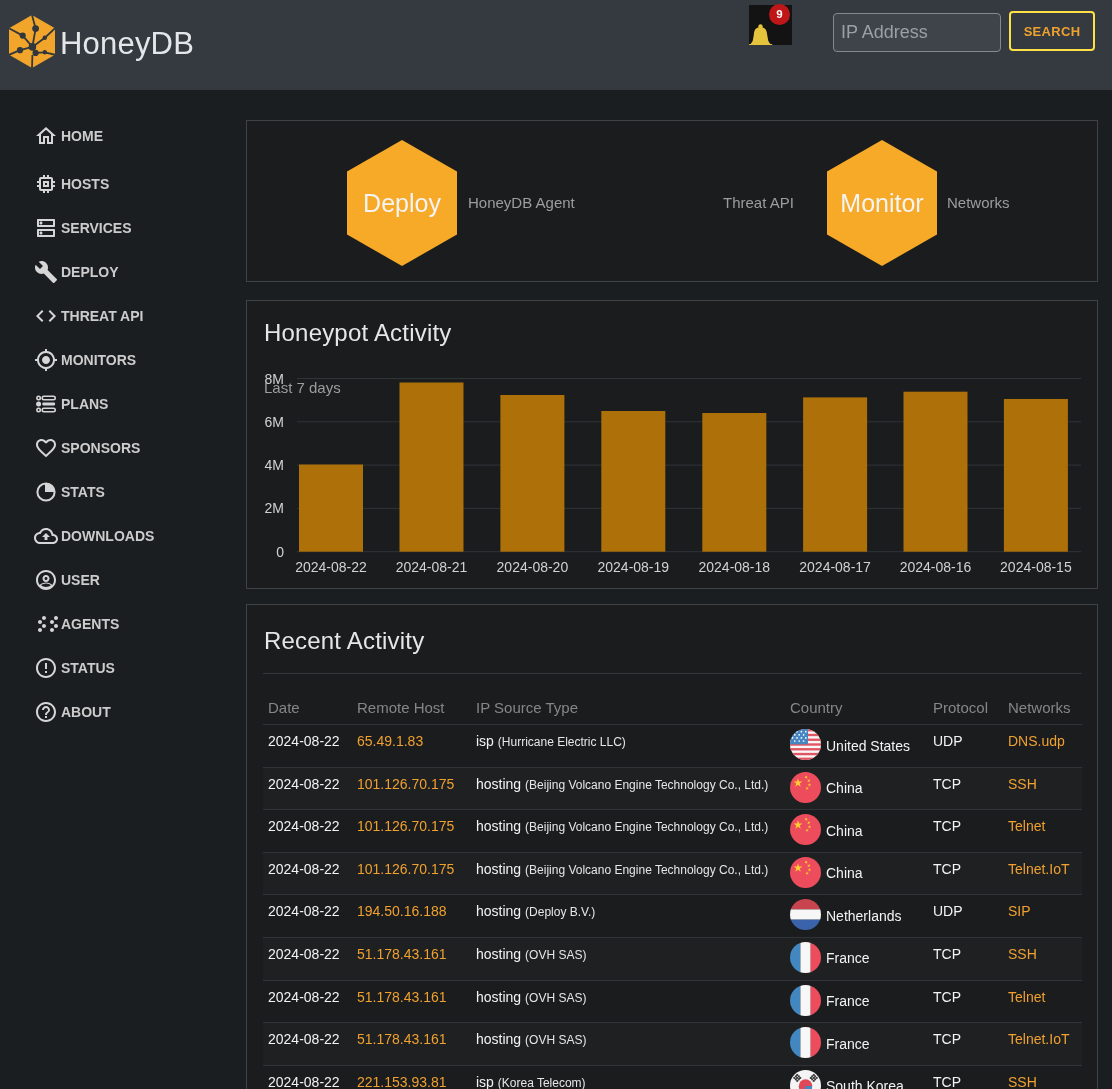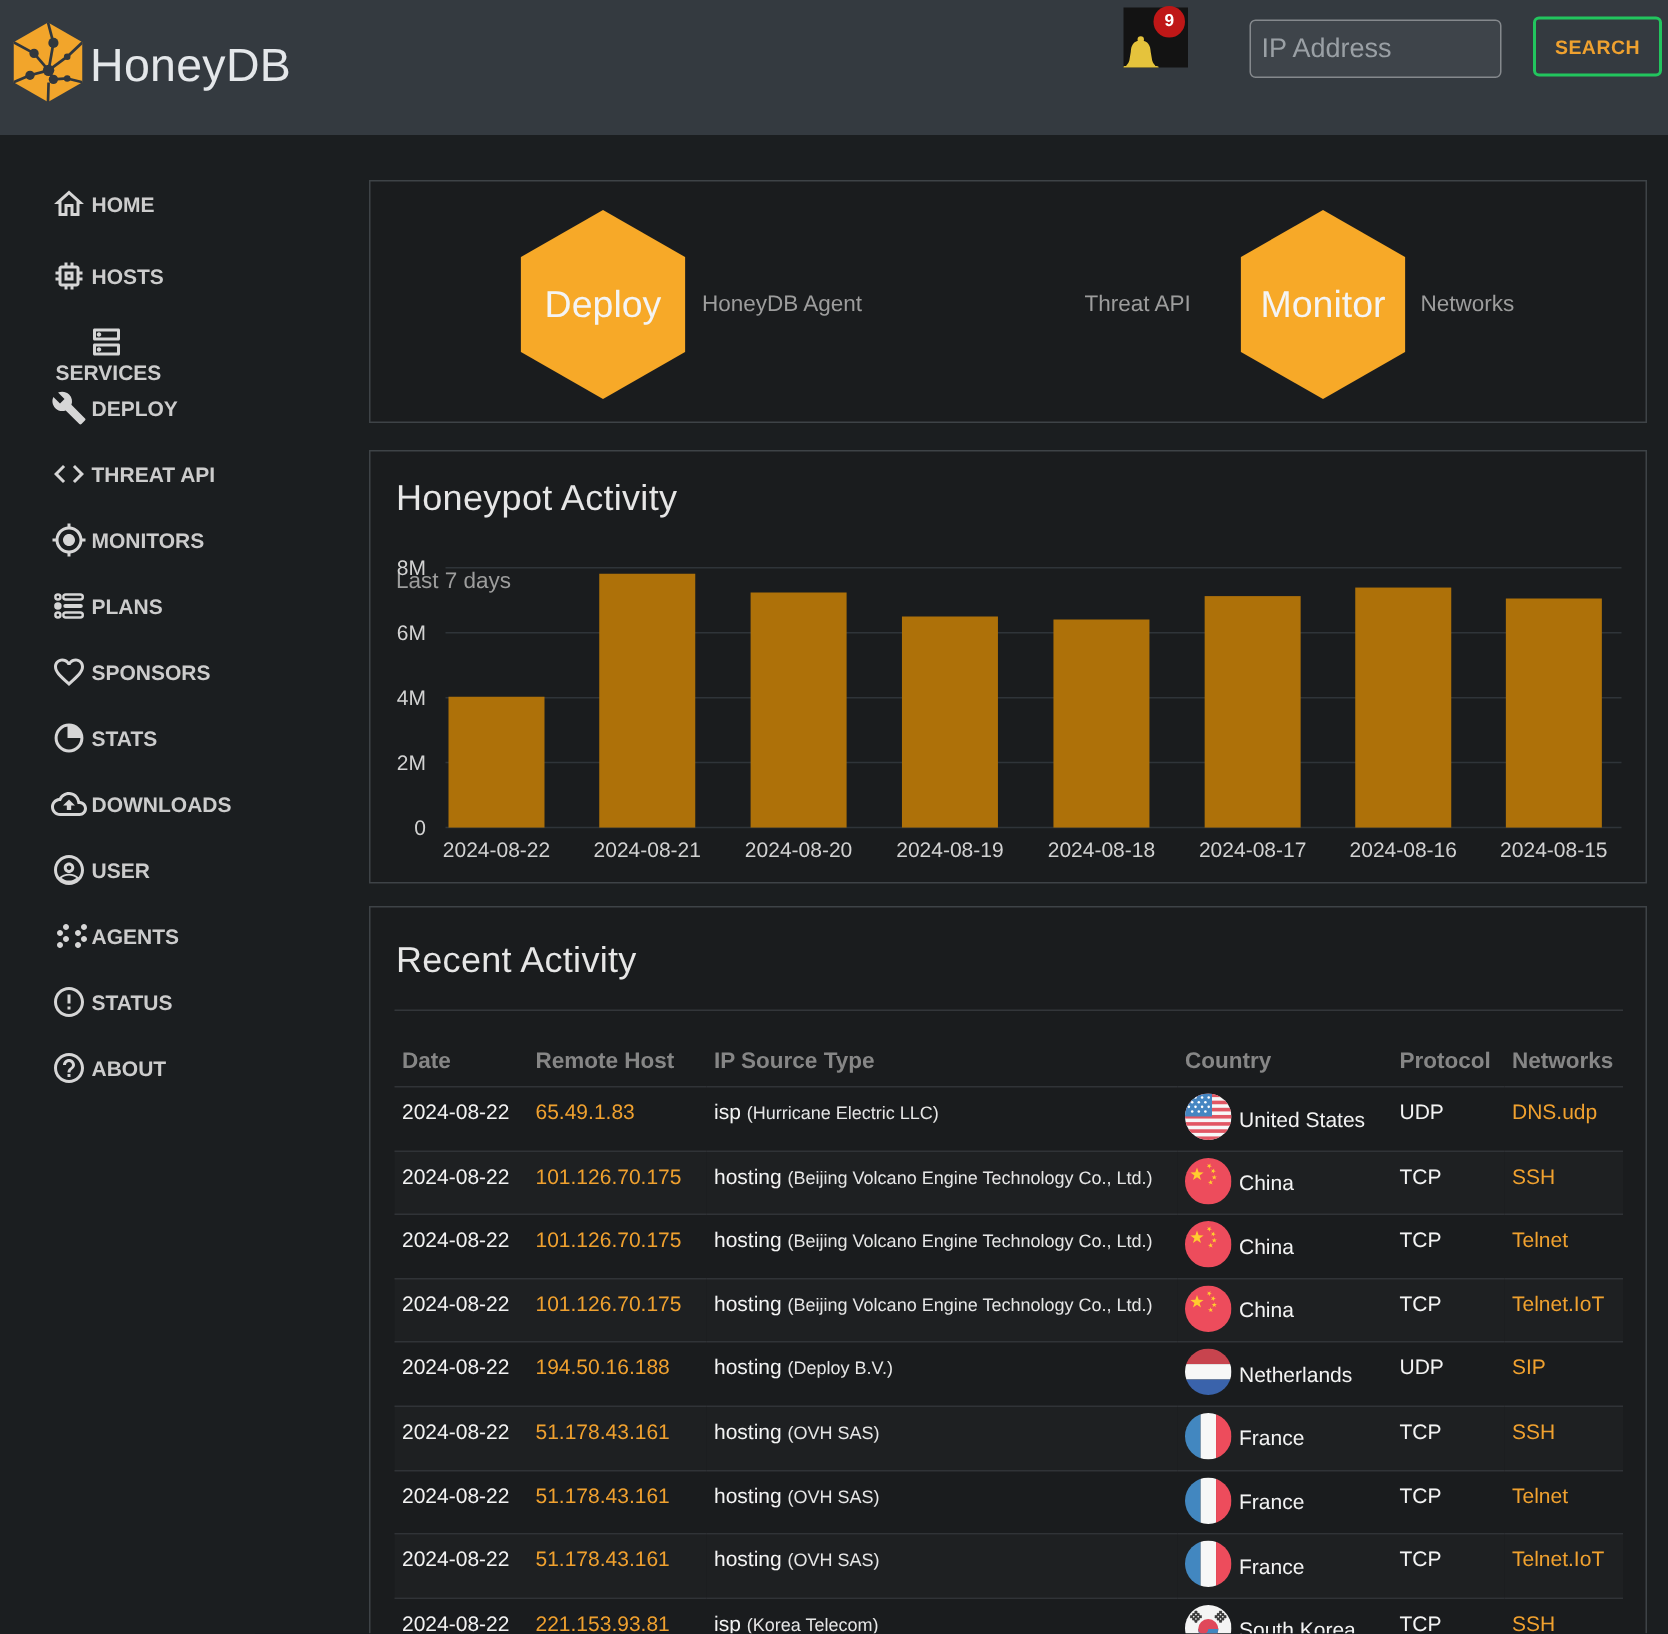--- a/index.html
+++ b/index.html
@@ -9,21 +9,21 @@
 
 #nav { position:absolute; left:0; top:0; width:1112px; height:90px; background:#343a40; }
 #logo { position:absolute; left:9px; top:15px; }
 #brand { position:absolute; left:60px; top:26px; font-size:31px; color:#e4e7ea; letter-spacing:0.2px; }
 #bellbox { position:absolute; left:749px; top:5px; width:43px; height:40px; background:#131313; overflow:hidden; }
 #bellbox svg.bell { position:absolute; left:-4px; top:17.5px; }
 #badge { position:absolute; left:769px; top:4px; width:21px; height:21px; border-radius:50%; background:#bf1717; color:#fff; font-size:11.5px; font-weight:bold; text-align:center; line-height:21px; }
 #ipinput { position:absolute; left:833px; top:13px; width:168px; height:39px; background:#3e444a; border:1px solid #85898d; border-radius:4px; color:#9aa0a5; font-size:19px; padding-left:7px; font-family:"Liberation Sans", sans-serif; }
 #ipinput { font-size:18px; }
 #ipinput::placeholder { color:#9aa0a5; }
-#searchbtn { position:absolute; left:1009px; top:11px; width:86px; height:40px; background:transparent; border:2px solid #22c55e; border-radius:4px; color:#efa12f; font-size:13px; font-weight:bold; letter-spacing:0.3px; font-family:"Liberation Sans", sans-serif;margin-left:13px; }
+#searchbtn { position:absolute; left:1009px; top:11px; width:86px; height:40px; background:transparent; border:2px solid #fde047; border-radius:4px; color:#efa12f; font-size:13px; font-weight:bold; letter-spacing:0.3px; font-family:"Liberation Sans", sans-serif; }
 
 #side { position:absolute; left:0; top:90px; width:246px; height:999px; background:#1b1e20; }
 .sitem { position:absolute; left:34px; height:24px; display:flex; align-items:center; }
 .sitem svg { width:24px; height:24px; flex:0 0 24px; }
 .sitem span { margin-left:3px; color:#cccccc; font-size:14px; font-weight:bold; letter-spacing:0; white-space:nowrap; }
 
 .panel { position:absolute; left:246px; width:852px; background:#1a1c1e; border:1px solid #3e4347; }
 #p1 { top:120px; height:162px; }
 #p2 { top:300px; height:289px; }
 #p3 { top:604px; height:560px; }
@@ -32,21 +32,21 @@
 .hexlabel { position:absolute; color:#9d9d9d; font-size:15px; line-height:20px; }
 
 #p2 h2, #p3 h2 { position:absolute; left:17px; color:#e6e6e6; font-size:24px; font-weight:normal; letter-spacing:0.2px; }
 #p2 h2 { top:18px; }
 #sub7 { position:absolute; left:17px; top:54px; color:#9d9d9d; font-size:15px;margin-top:24px; }
 #chartsvg { position:absolute; left:0; top:0; }
 
 #p3 h2 { top:22px; }
 #p3 hr { position:absolute; left:16px; top:68px; width:819px; border:none; border-top:1px solid #33363a; }
 #rtable { position:absolute; left:16px; top:85px; width:819px; border-collapse:collapse; table-layout:fixed; }
-#rtable th { color:#868686; font-size:15px; font-weight:bold; text-align:left; padding:6px 5px 6px 5px; height:34.5px; vertical-align:middle; }
+#rtable th { color:#868686; font-size:15px; font-weight:normal; text-align:left; padding:6px 5px 6px 5px; height:34.5px; vertical-align:middle; }
 #rtable td { border-top:1px solid #303337; color:#f3f3f3; font-size:14px; line-height:22px; padding:4px 5px 4px 5px; height:42.6px; vertical-align:top; }
 #rtable td.t { padding-top:5px; }
 #rtable tr.alt td { background:rgba(255,255,255,0.02); }
 #rtable td.ip, #rtable td.svc { color:#f0a12f;margin-left:48px; }
 .small { font-size:12px; color:#e6e6e6; }
 .flagcell { display:flex; align-items:center; }
 .flagcell svg { flex:0 0 31px; margin-right:5px; }
 .flagcell span { padding-top:2px; }
 </style>
 </head>
@@ -199,21 +199,21 @@
           <path d="M12 5.69l5 4.5V18h-2v-6H9v6H7v-7.81l5-4.5M12 3L2 12h3v8h6v-6h2v6h6v-8h3L12 3z"></path>
         </svg>
         <span>HOME</span>
       </div>
     <div class="sitem" style="top:82px;">
         <svg viewBox="0 0 24 24" fill="#d6d6d6">
           <path d="M15 9H9v6h6V9zm-2 4h-2v-2h2v2zm8-2V9h-2V7c0-1.1-.9-2-2-2h-2V3h-2v2h-2V3H9v2H7c-1.1 0-2 .9-2 2v2H3v2h2v2H3v2h2v2c0 1.1.9 2 2 2h2v2h2v-2h2v2h2v-2h2c1.1 0 2-.9 2-2v-2h2v-2h-2v-2h2zm-4 6H7V7h10v10z"></path>
         </svg>
         <span>HOSTS</span>
       </div>
-    <div class="sitem" style="top:126px;flex-direction:column;">
+    <div class="sitem" style="top:126px;">
         <svg viewBox="0 0 24 24" fill="#d6d6d6">
           <path d="M19 15v4H5v-4h14m1-2H4c-.55 0-1 .45-1 1v6c0 .55.45 1 1 1h16c.55 0 1-.45 1-1v-6c0-.55-.45-1-1-1zM7 18.5c-.82 0-1.5-.67-1.5-1.5s.68-1.5 1.5-1.5 1.5.67 1.5 1.5-.68 1.5-1.5 1.5zM19 5v4H5V5h14m1-2H4c-.55 0-1 .45-1 1v6c0 .55.45 1 1 1h16c.55 0 1-.45 1-1V4c0-.55-.45-1-1-1zM7 8.5c-.82 0-1.5-.67-1.5-1.5S6.18 5.5 7 5.5s1.5.67 1.5 1.5S7.82 8.5 7 8.5z"></path>
         </svg>
         <span>SERVICES</span>
       </div>
     <div class="sitem" style="top:170px;">
         <svg viewBox="0 0 24 24" fill="#d6d6d6">
           <path d="M22.7 19l-9.1-9.1c.9-2.3.4-5-1.5-6.9-2-2-5-2.4-7.4-1.3L9 6 6 9 1.6 4.7C.4 7.1.9 10.1 2.9 12.1c1.9 1.9 4.6 2.4 6.9 1.5l9.1 9.1c.4.4 1 .4 1.4 0l2.3-2.3c.5-.4.5-1.1.1-1.4z"></path>
         </svg>
         <span>DEPLOY</span>

